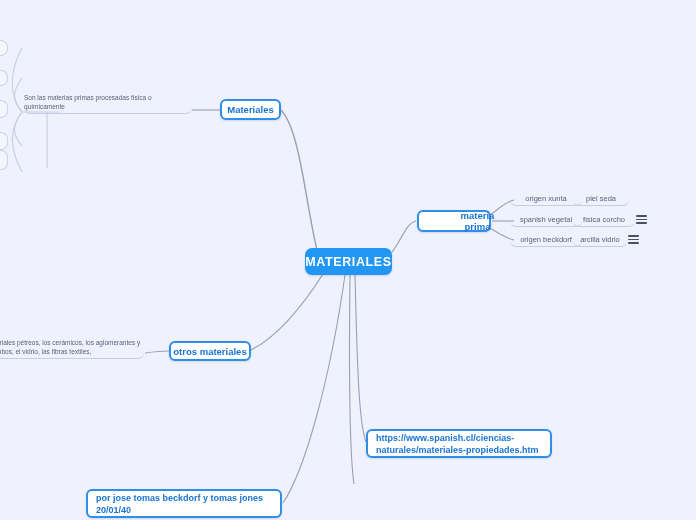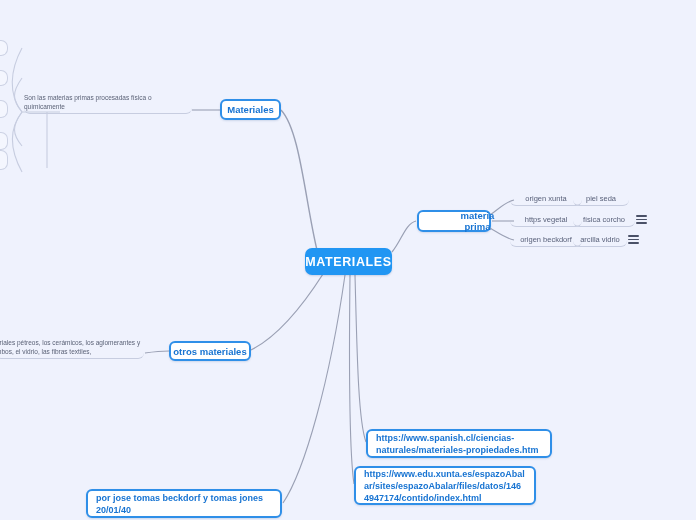--- a/index.html
+++ b/index.html
@@ -160,21 +160,21 @@
 
   <div class="node node-note" style="left:24px; top:98px; width:168px; height:16px; font-size:6.5px;">Son las materias primas procesadas física o químicamente</div>
 
   <div class="node node-box" style="left:220px; top:99px; width:61px; height:21px;">Materiales</div>
 
   <div class="node node-box" style="left:417px; top:210px; width:74px; height:22px;padding-left:47px;">materia prima</div>
 
   <div class="node node-leaf" style="left:510px; top:192px; width:72px; height:14px;">origen xunta</div>
   <div class="node node-leaf" style="left:573px; top:192px; width:56px; height:14px;">piel seda</div>
 
-  <div class="node node-leaf" style="left:510px; top:213px; width:72px; height:14px;">https vegetal</div>
+  <div class="node node-leaf" style="left:510px; top:213px; width:72px; height:14px;">spanish vegetal</div>
   <div class="node node-leaf" style="left:573px; top:213px; width:62px; height:14px;">física corcho</div>
   <div class="list-icon" style="left:636px; top:215px;">
       <i></i>
       <i></i>
       <i></i>
     </div>
 
   <div class="node node-leaf" style="left:510px; top:233px; width:72px; height:14px;">origen beckdorf</div>
   <div class="node node-leaf" style="left:573px; top:233px; width:54px; height:14px;">arcilla vidrio</div>
   <div class="list-icon" style="left:628px; top:235px;">
@@ -182,19 +182,18 @@
       <i></i>
       <i></i>
     </div>
 
   <div class="node node-note" style="left:-4px; top:339px; width:148px; height:20px;">eriales pétreos, los cerámicos, los aglomerantes y mbos, el vidrio, las fibras textiles,</div>
 
   <div class="node node-box" style="left:169px; top:341px; width:82px; height:20px;">otros materiales</div>
 
   <div class="node node-url" style="left:366px; top:429px; width:186px; height:29px;">https://www.spanish.cl/ciencias-naturales/materiales-propiedades.htm</div>
 
-  <div class="node node-url" style="left:354px; top:466px; width:182px; height:39px;">https://www.edu.xunta.es/espazoAbalar/sites/espazoAbalar/files/datos/1464947174/contido/index.html</div>
 
   <div class="node node-url" style="left:86px; top:489px; width:196px; height:29px;">por jose tomas beckdorf y tomas jones 20/01/40</div>
 
   <div class="node node-root" style="left:305px; top:248px; width:87px; height:27px;">MATERIALES</div>
 
 </div>
 
 </body></html>

